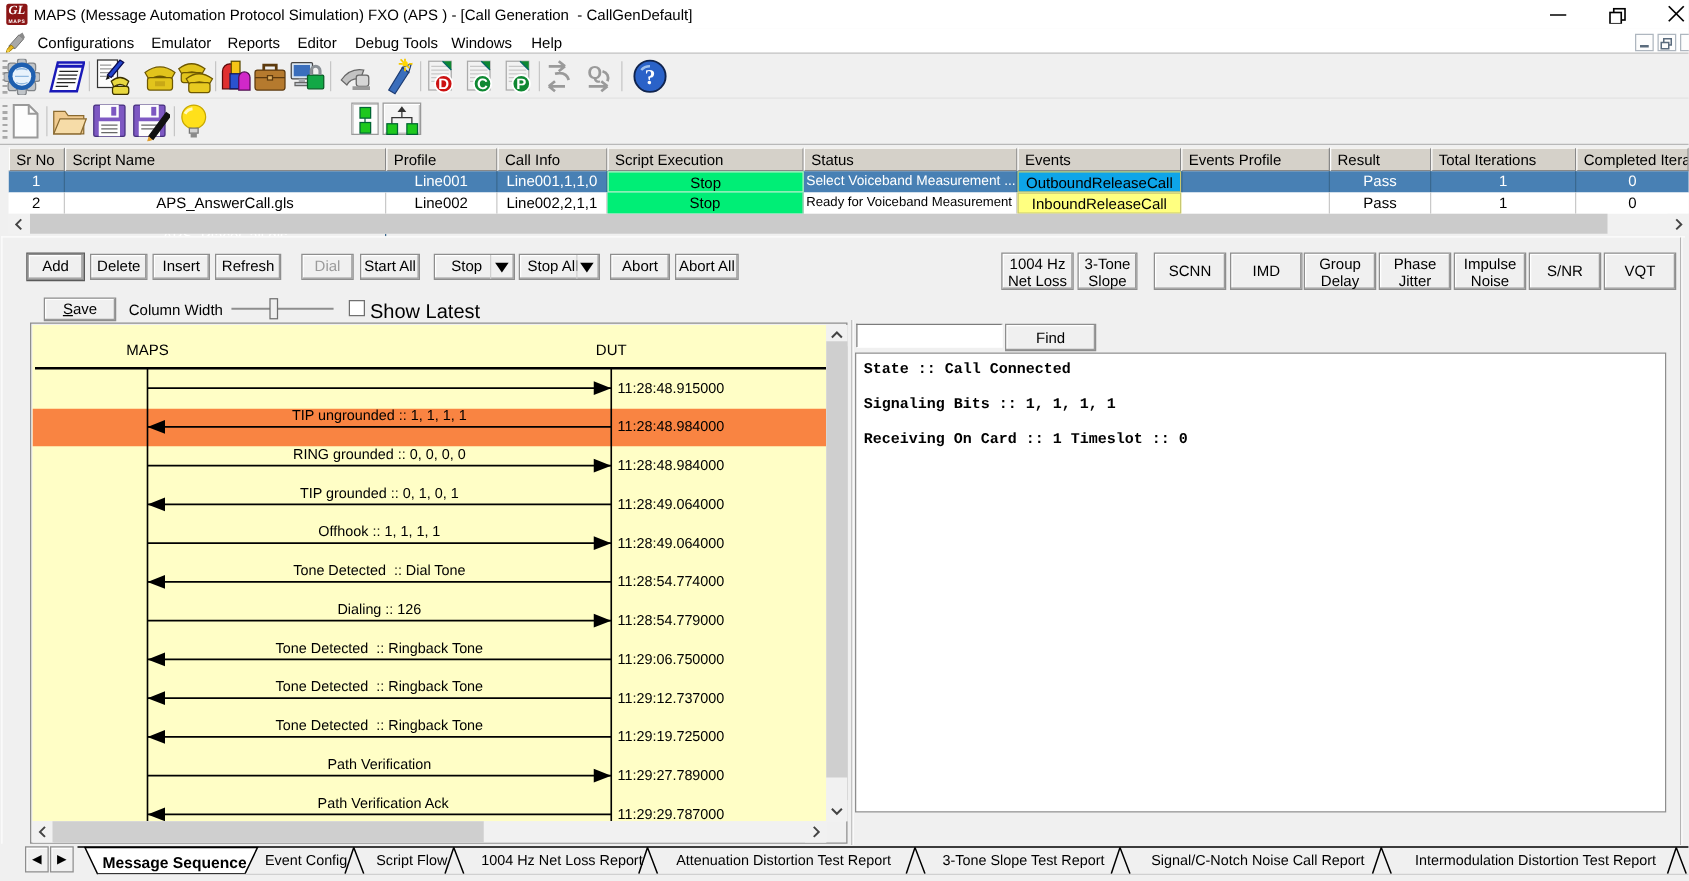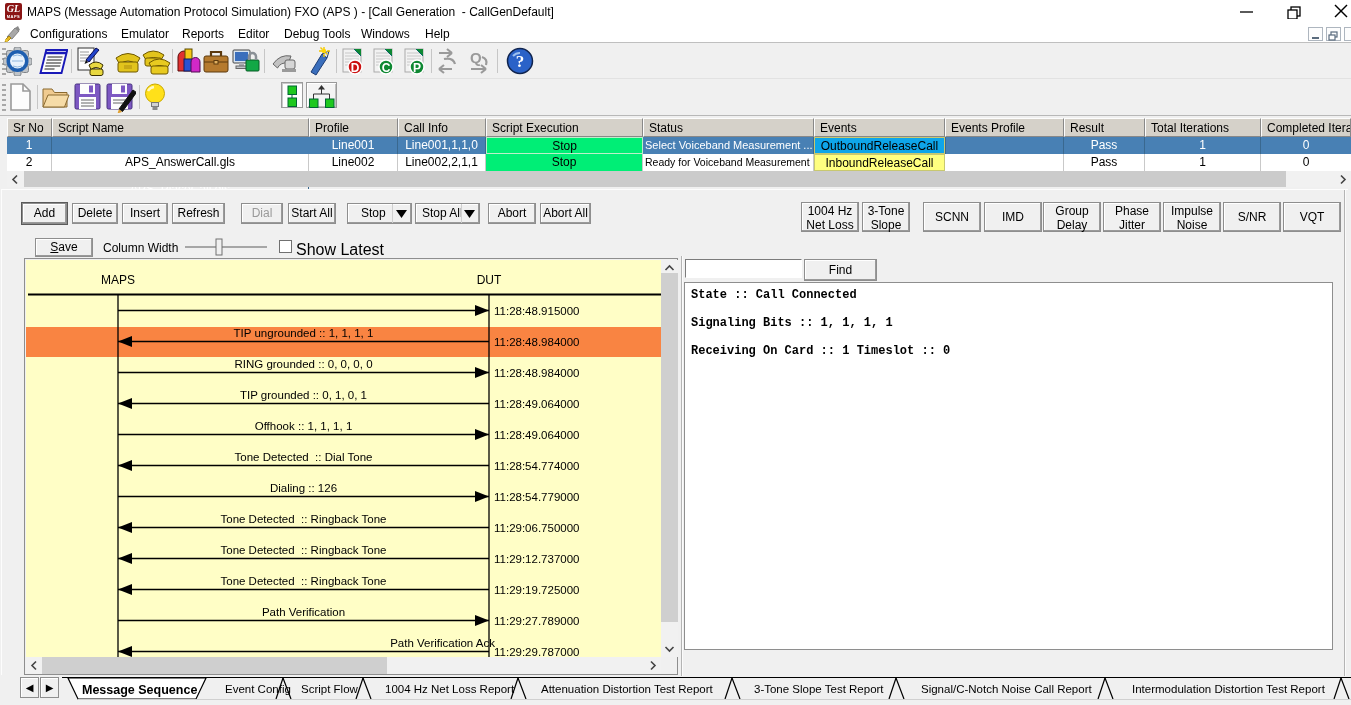--- a/index.html
+++ b/index.html
@@ -447,21 +447,21 @@
             <div class="abs" style="left:92px;top:222px;width:371px;text-align:center;font-size:11.5px;">Dialing :: 126</div>
             <div class="abs" style="left:468px;top:230.5px;font-size:11.5px;">11:28:54.779000</div>
             <div class="abs" style="left:92px;top:253px;width:371px;text-align:center;font-size:11.5px;">Tone Detected&nbsp; :: Ringback Tone</div>
             <div class="abs" style="left:468px;top:261.5px;font-size:11.5px;">11:29:06.750000</div>
             <div class="abs" style="left:92px;top:284px;width:371px;text-align:center;font-size:11.5px;">Tone Detected&nbsp; :: Ringback Tone</div>
             <div class="abs" style="left:468px;top:292.5px;font-size:11.5px;">11:29:12.737000</div>
             <div class="abs" style="left:92px;top:315px;width:371px;text-align:center;font-size:11.5px;">Tone Detected&nbsp; :: Ringback Tone</div>
             <div class="abs" style="left:468px;top:323.5px;font-size:11.5px;">11:29:19.725000</div>
             <div class="abs" style="left:92px;top:346px;width:371px;text-align:center;font-size:11.5px;">Path Verification</div>
             <div class="abs" style="left:468px;top:354.5px;font-size:11.5px;">11:29:27.789000</div>
-            <div class="abs" style="left:92px;top:377px;width:377px;text-align:right;font-size:11.5px;">Path Verification Ack</div>
+            <div class="abs" style="left:92px;top:377px;width:377px;text-align:center;font-size:11.5px;">Path Verification Ack</div>
             <div class="abs" style="left:468px;top:385.5px;font-size:11.5px;">11:29:29.787000</div>
           </div>
       </div>
       <div id="seqv">
         <div class="sbtn" style="left:0;top:0;width:17px;height:17px;"><svg width="17" height="17">
               <polyline points="4.5,10 8.5,6 12.5,10" fill="none" stroke="#444" stroke-width="1.6"></polyline>
             </svg></div>
         <div class="abs" style="left:0;top:13px;width:17px;height:349px;background:#cfcfcf;"></div>
         <div class="sbtn" style="left:0;top:380px;width:17px;height:17px;"><svg width="17" height="17">
               <polyline points="4.5,7 8.5,11 12.5,7" fill="none" stroke="#444" stroke-width="1.6"></polyline>
@@ -502,21 +502,21 @@
         <path d="M363,2 L356,23 M363,2 L371,23"></path>
         <path d="M518,2 L511,23 M518,2 L526,23"></path>
         <path d="M732,2 L725,23 M732,2 L740,23"></path>
         <path d="M896,2 L889,23 M896,2 L904,23"></path>
         <path d="M1105,2 L1098,23 M1105,2 L1113,23"></path>
         <path d="M1341,2 L1334,23 M1341,2 L1349,23"></path>
       </g>
       <line x1="78" y1="23.5" x2="1351" y2="23.5" stroke="#d0d0d0" stroke-width="1"></line>
     </svg>
     <div class="tabtxt" style="left:82px;font-weight:bold;font-size:12.5px;">Message Sequence</div>
-    <div class="tabtxt" style="left:212px;margin-left:13px;">Event Config</div>
+    <div class="tabtxt" style="left:212px;">Event Config</div>
     <div class="tabtxt" style="left:301px;">Script Flow</div>
     <div class="tabtxt" style="left:385px;">1004 Hz Net Loss Report</div>
     <div class="tabtxt" style="left:541px;">Attenuation Distortion Test Report</div>
     <div class="tabtxt" style="left:754px;">3-Tone Slope Test Report</div>
     <div class="tabtxt" style="left:921px;">Signal/C-Notch Noise Call Report</div>
     <div class="tabtxt" style="left:1132px;">Intermodulation Distortion Test Report</div>
   </div>
 </div>
 
 </body></html>

